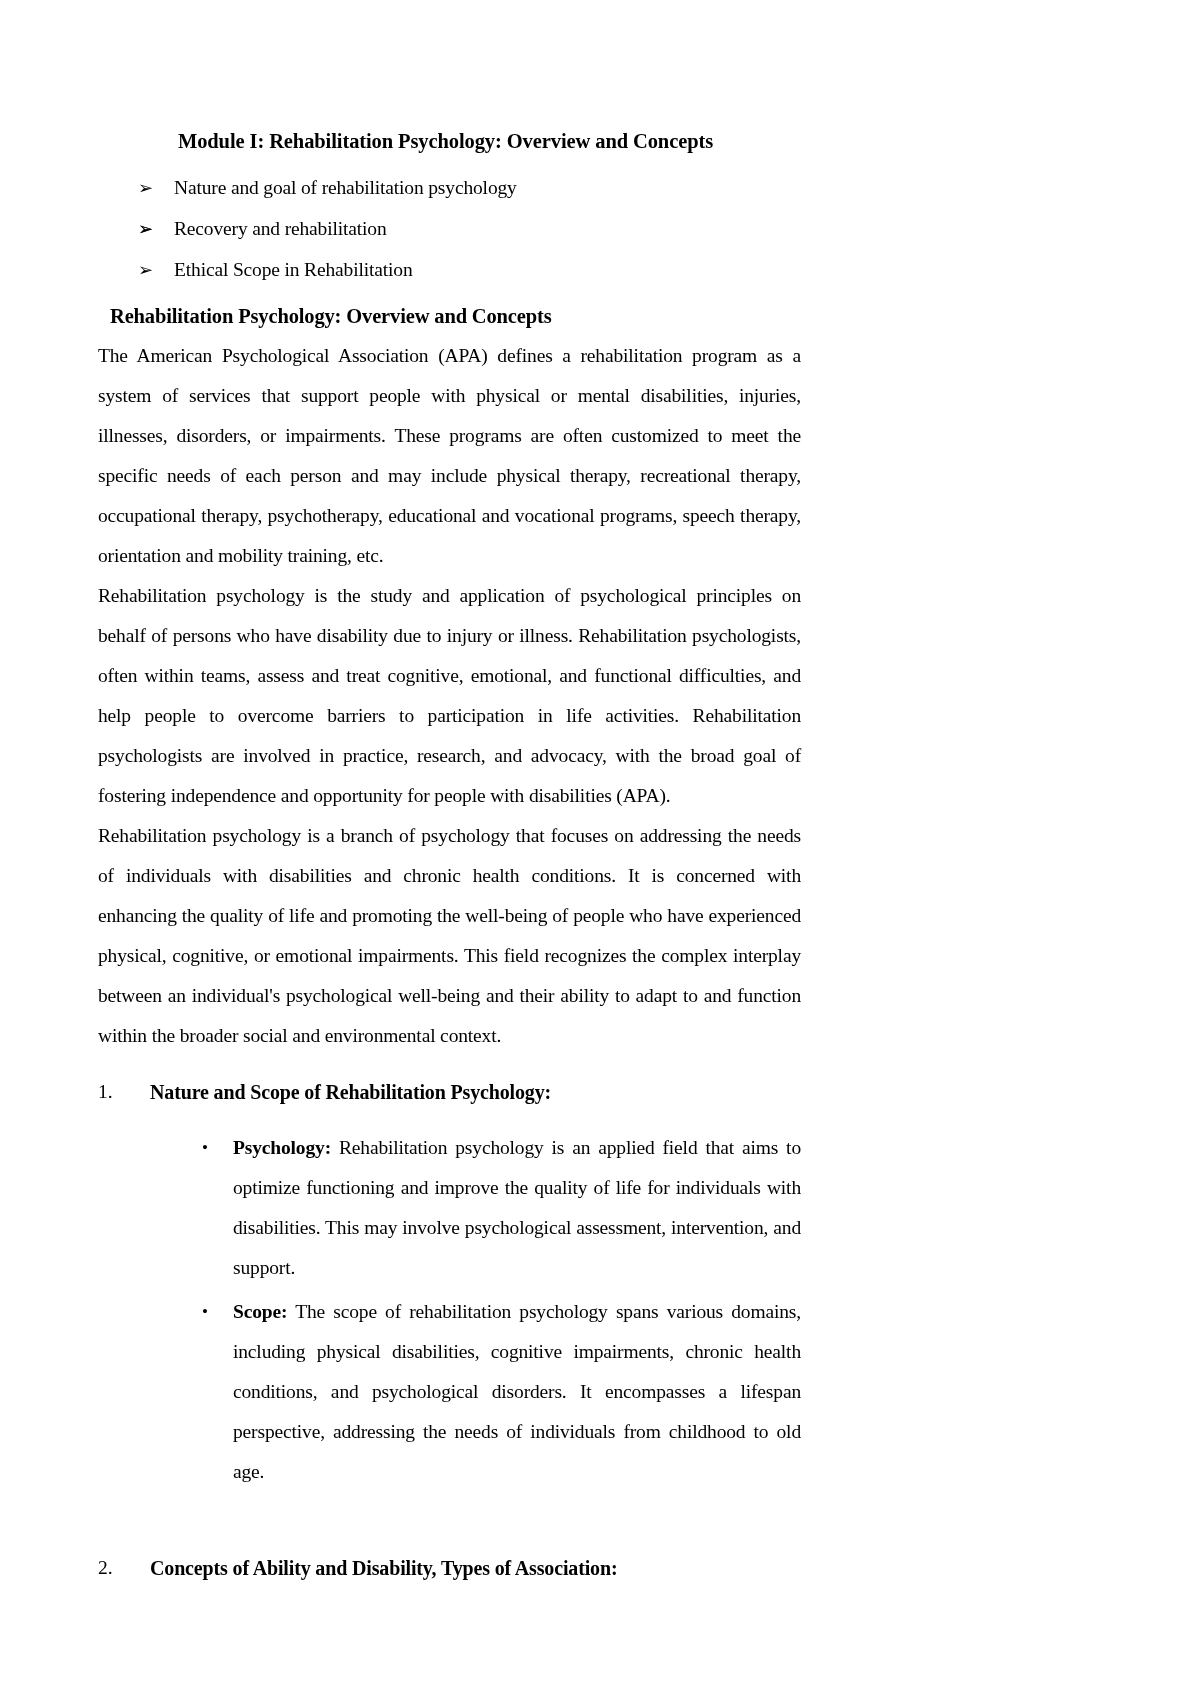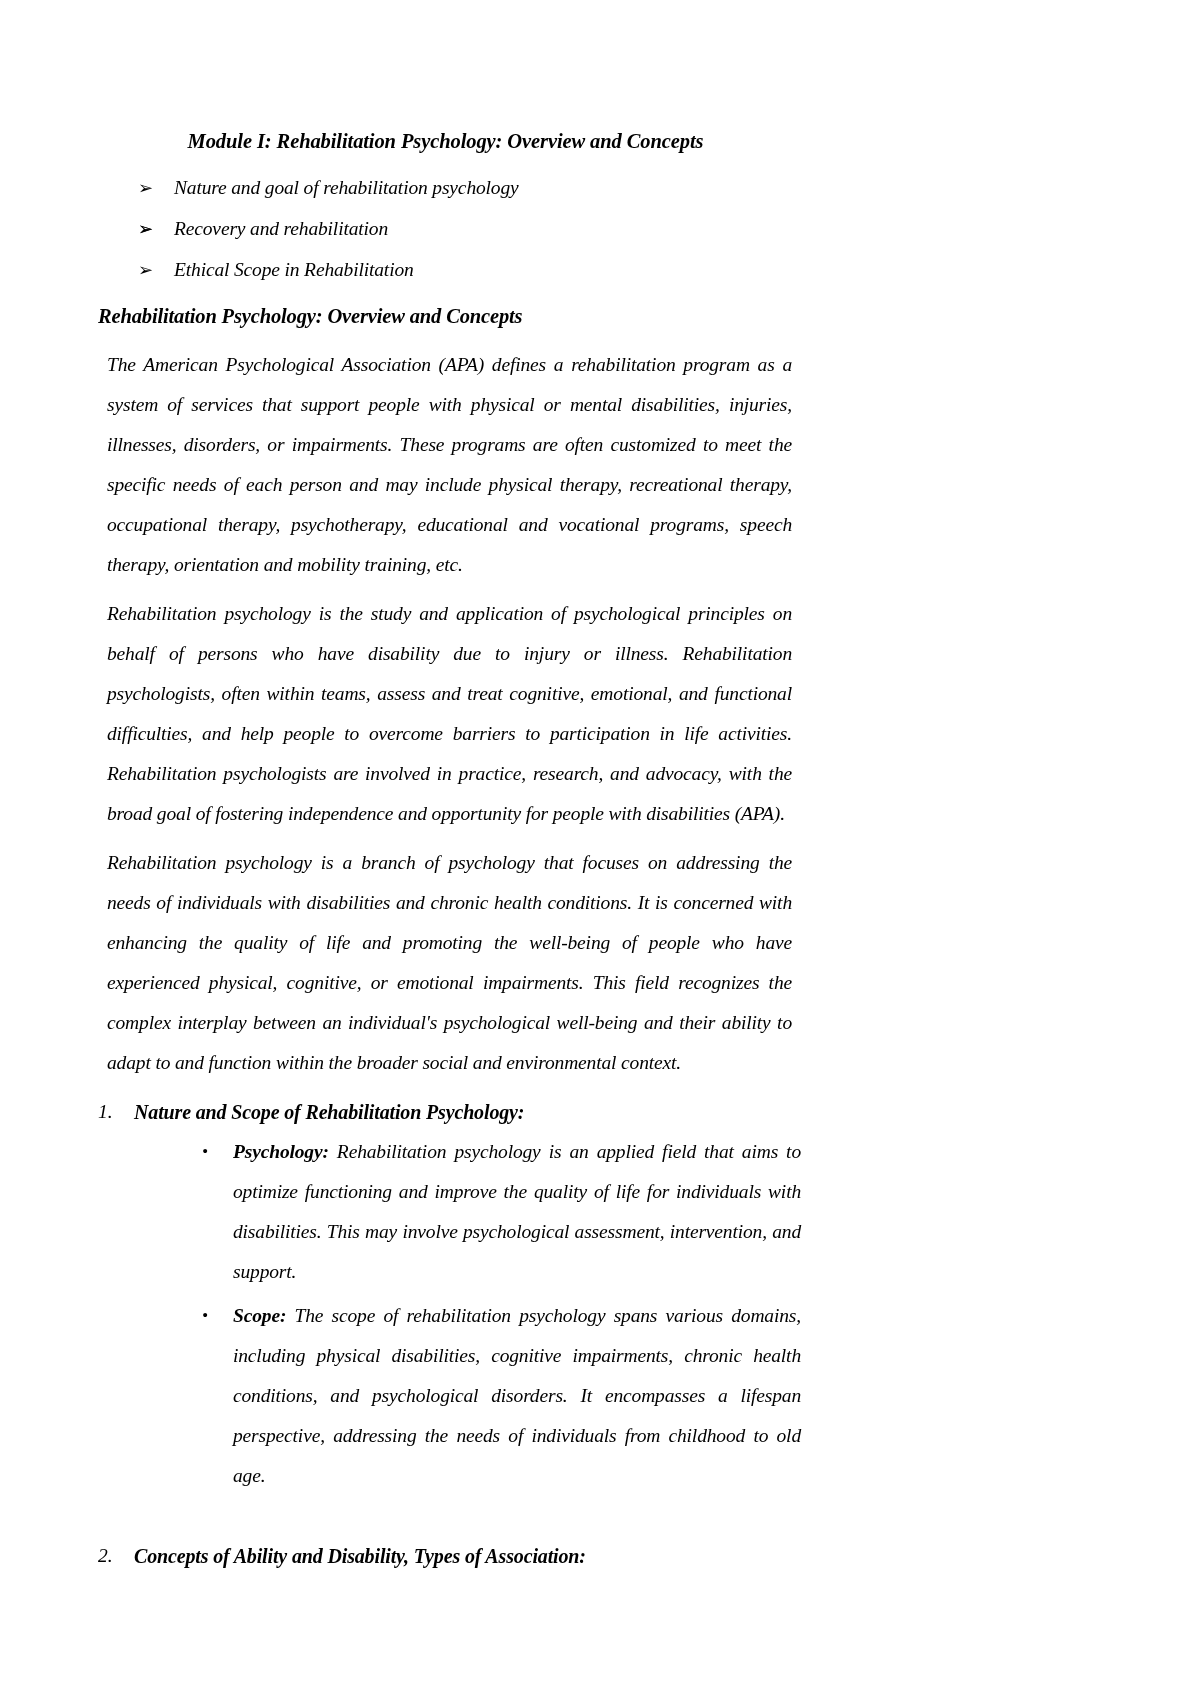--- a/index.html
+++ b/index.html
@@ -15,21 +15,20 @@
     color: #000000;
     -webkit-font-smoothing: none;
   }
   .page {
     position: relative;
     width: 991px;
     height: 1696px;
     background: #ffffff;
     box-sizing: border-box;
     padding: 128px 190px 0 98px;
-    font-style: italic;
   }
   .doc-title {
     text-align: center;
     font-weight: bold;
     font-size: 20.5px;
     line-height: 1.3;
     margin: 0 0 12px 0;
     letter-spacing: -0.1px;
     padding-right: 8px;
   }
@@ -52,25 +51,25 @@
     top: 0;
     font-size: 18px;
     line-height: 41px;
     font-family: "DejaVu Sans", sans-serif;
   }
   
   .sec-head {
     font-weight: bold;
     font-size: 20.5px;
     line-height: 40px;
-    margin: 2px 0 0 0;
+    margin: 2px 0 0 12px;
     letter-spacing: -0.15px;
   }
   p.body {
-    margin: 9px;
+    margin: 0;
     font-size: 19.5px;
     line-height: 40px;
     text-align: justify;
     text-justify: inter-word;
     letter-spacing: -0.15px;
     hyphens: none;
   }
   
   ol.numbered {
     list-style: none;
@@ -88,21 +87,21 @@
     left: 0;
     top: 0;
     font-size: 19.5px;
     line-height: 40px;
   }
   .num-head {
     font-weight: bold;
     font-size: 20px;
     line-height: 40px;
     letter-spacing: -0.15px;
-    margin: 0;
+    margin: 16px;
   }
   
   ul.subs {
     list-style: none;
     margin: 0;
     padding: 0 0 0 66px;
   }
   ul.subs > li {
     position: relative;
     padding-left: 33px;

